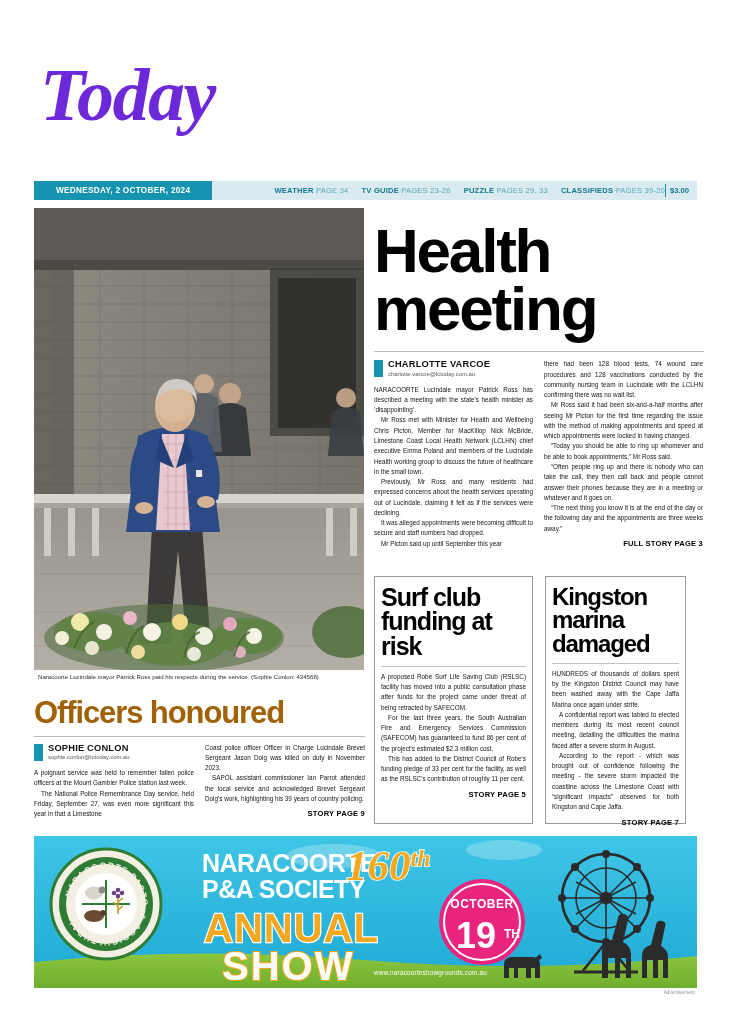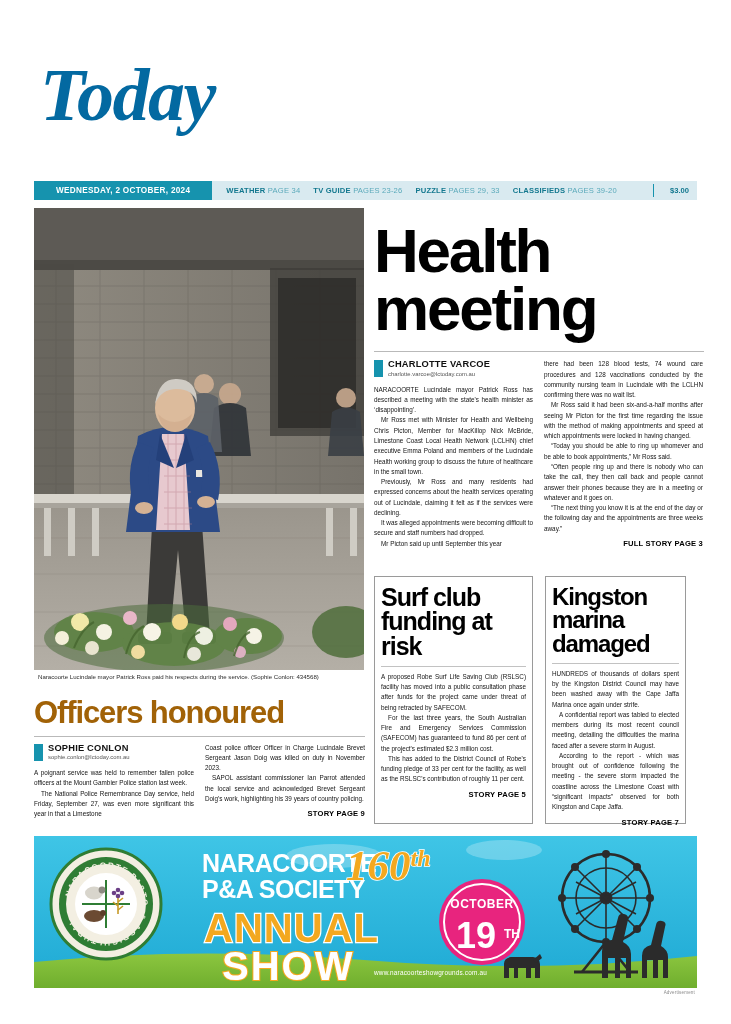--- a/index.html
+++ b/index.html
@@ -40,21 +40,21 @@
     letter-spacing: -2.2px;
     color: #000000;
     line-height: 1;
   }
   .mast-today {
     font-family: "Liberation Serif", serif;
     font-weight: bold;
     font-style: italic;
     font-size: 74px;
     letter-spacing: -1.5px;
-    color: #0369a1;
+    color: #6d28d9;
     line-height: 1;
     margin-left: 6px;
   }
 
   
   .infobar {
     position: absolute;
     left: 34px;
     top: 181px;
     width: 663px;
@@ -73,40 +73,41 @@
     align-items: center;
     padding: 0 22px;
   }
   .infobar-items {
     flex: 1;
     display: flex;
     align-items: center;
     gap: 13px;
     padding-left: 14px;
     color: #1c7f95;
+    justify-content: flex-end;
   }
   .infobar-item {
     font-size: 7.6px;
     letter-spacing: 0.2px;
     white-space: nowrap;
   }
   .infobar-item b {
     font-weight: bold;
     color: #13788f;
   }
   .infobar-item span {
     font-weight: normal;
     color: #5aa9ba;
   }
   .infobar-price {
     display: flex;
     align-items: center;
     padding-right: 8px;
     border-left: 1px solid #1693ae;
-    padding-left: 16px;
+    padding-left: 4px;
     margin: 3px 0;
     font-size: 7.6px;
     font-weight: bold;
     color: #13788f;
   }
 
   
   .photo {
     position: absolute;
     left: 34px;

